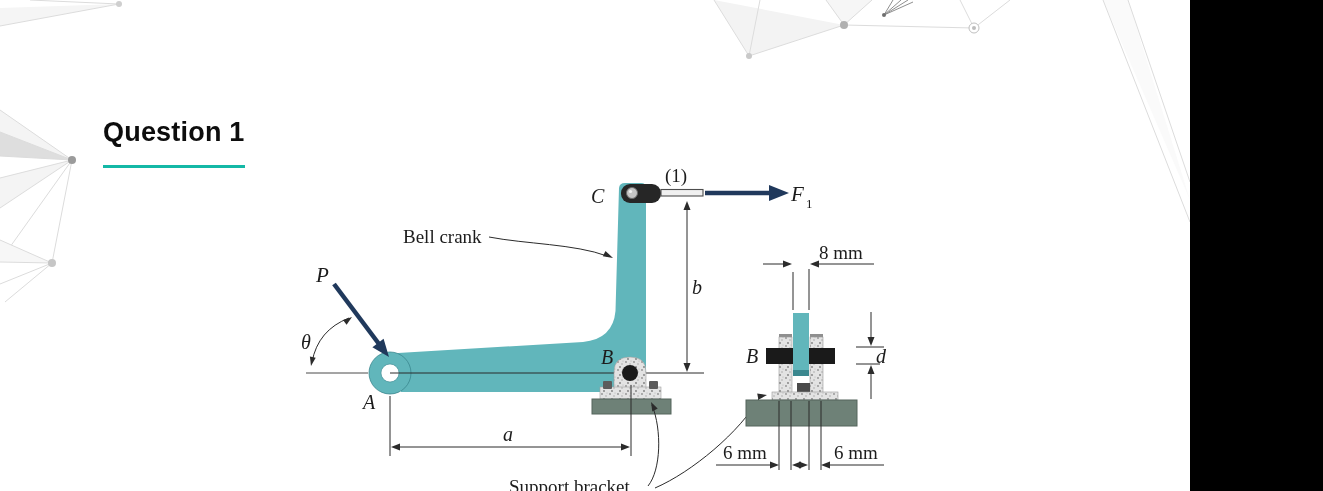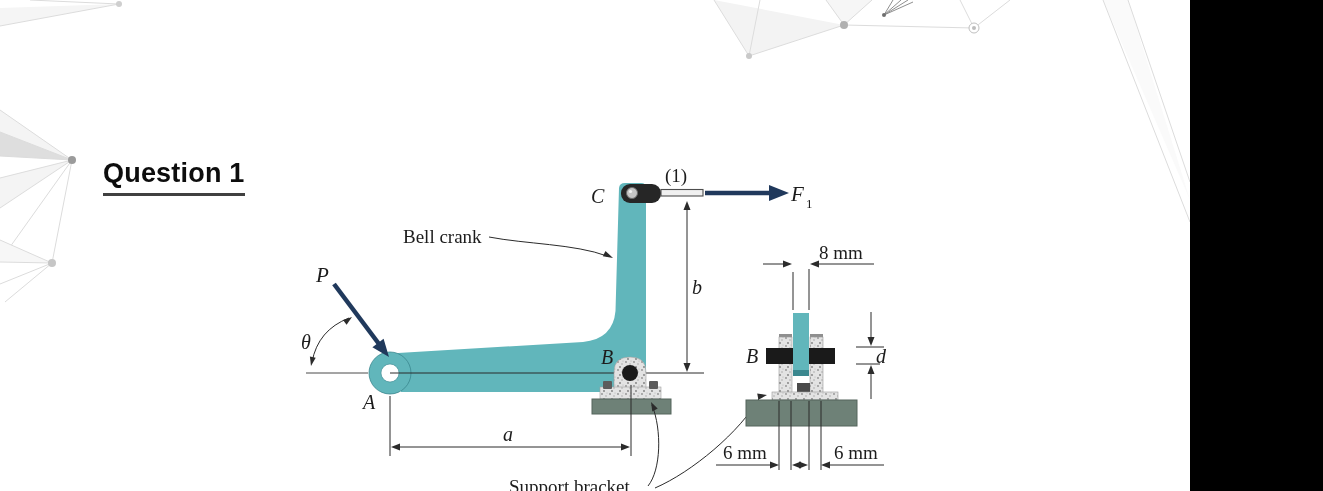--- a/index.html
+++ b/index.html
@@ -1,20 +1,20 @@
 <!DOCTYPE html>
 <html><head>
 <meta charset="utf-8">
 <style>
   html,body { margin:0; padding:0; background:#ffffff; }
   .stage { position:relative; width:1323px; height:491px; background:#ffffff;
            overflow:hidden; font-family:"Liberation Sans", sans-serif; }
   .heading { position:absolute; left:103px; top:117px; font-size:27px; font-weight:bold;
-             color:#0d0d0d; border-bottom:3px solid #404040; padding-bottom:4px;
-             letter-spacing:0.2px;margin-top:41px; }
+             color:#0d0d0d; border-bottom:3px solid #14b8a6; padding-bottom:17px;
+             letter-spacing:0.2px; }
   svg { position:absolute; left:0; top:0; display:block; }
   .lbl  { font-family:"Liberation Serif", serif; font-size:19px; fill:#1c1c1c; }
   .var  { font-family:"Liberation Serif", serif; font-style:italic; font-size:20px; fill:#1c1c1c; }
   .varL { font-family:"Liberation Serif", serif; font-style:italic; font-size:21px; fill:#1c1c1c; }
   .sub  { font-family:"Liberation Serif", serif; font-size:13px; fill:#1c1c1c; }
   .dim  { stroke:#2b2b2b; stroke-width:1; fill:none; }
   .thin { stroke:#4a4a4a; stroke-width:1; fill:none; }
   .ah   { fill:#2b2b2b; stroke:none; }
   .bg   { stroke:#dcdcdc; stroke-width:1; fill:none; }
   .bg2  { stroke:#8f8f8f; stroke-width:1; fill:none; }

